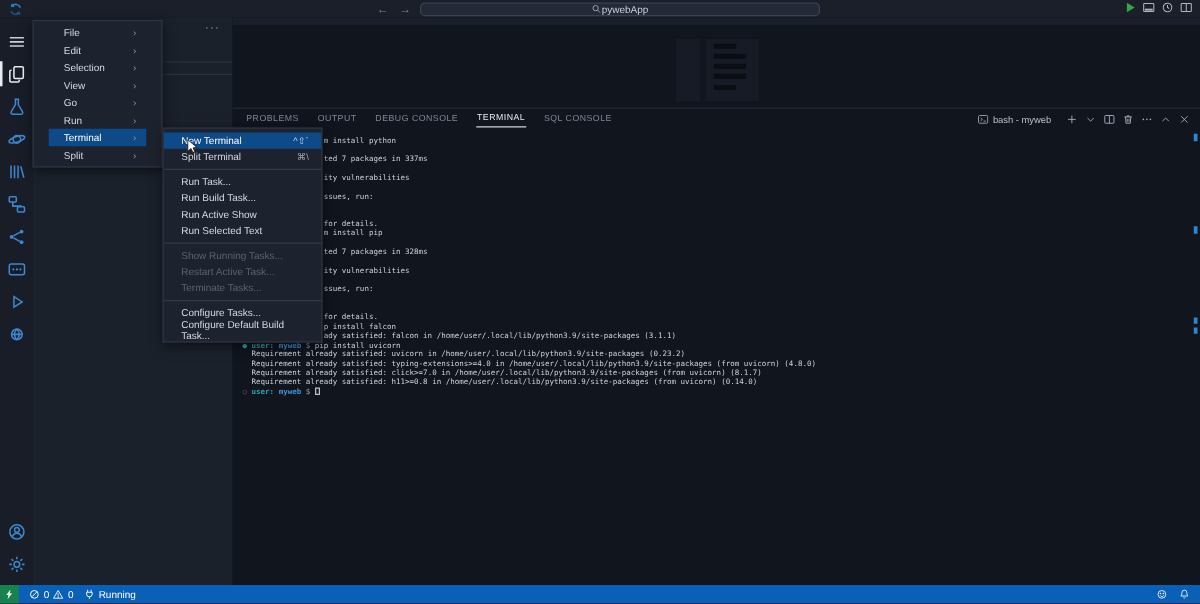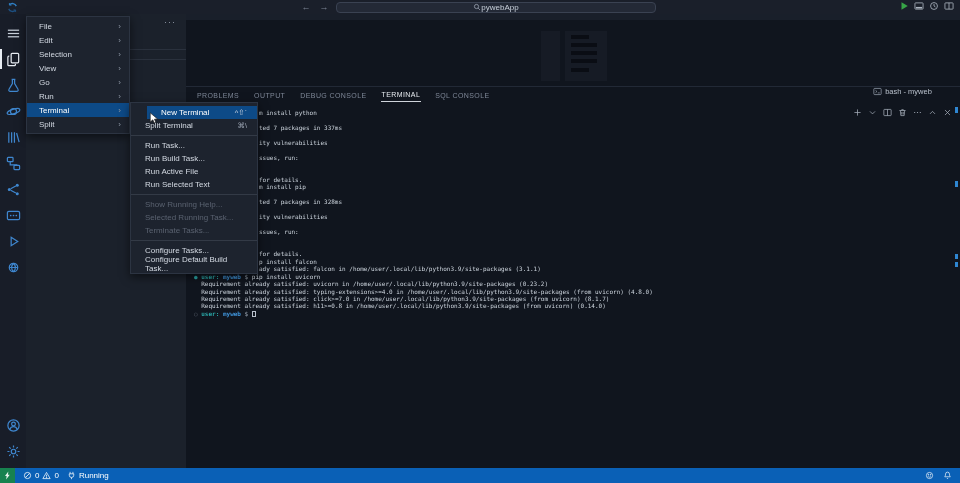--- a/index.html
+++ b/index.html
@@ -38,42 +38,42 @@
   .editor-strip { position:absolute; left:0; top:0; width:774px; height:6px; background:#191f2a; }
   .editor { position:absolute; left:0; top:6px; width:774px; height:66px; }
   .wm-box { position:absolute; background:#161b25; }
   .wm-bar { position:absolute; background:#0a0d14; height:4px; }
 
   
   .panel { position:absolute; left:0; top:72px; width:774px; height:382px; border-top:1px solid #222936; }
   .panel-header { position:relative; height:16px; display:flex; align-items:center; padding-left:10px; }
   .ptab { font-size:7px; letter-spacing:.4px; color:#7e8797; margin-right:13px; padding:3px 1px; }
   .ptab.active { color:#e7ebf0; border-bottom:1px solid #cfd4db; }
-  .panel-right { position:absolute; right:8px; top:0; height:16px; display:flex; align-items:center; gap:12px; color:#a7afbc;flex-direction:column; }
+  .panel-right { position:absolute; right:8px; top:0; height:16px; display:flex; align-items:center; gap:12px; color:#a7afbc; }
   .term-label { display:flex; align-items:center; gap:3px; font-size:7.5px; color:#b9c1cc; }
   .term-label .icon { width:9px; height:9px; color:#9aa3b1; }
   .term-lines { position:absolute; left:8px; top:22px; right:12px; }
   .tl { font:6px/7.45px "DejaVu Sans Mono", monospace; white-space:pre; color:#ccd4dd; height:7.45px; }
   .tl.frag { padding-left:65px; }
   .tl .u { color:#2aa8a8; font-weight:bold; }
   .tl .h { color:#3f93d8; font-weight:bold; }
   .tl .d { color:#96a0ad; }
   .tl .bull { color:#2aa8a8; }
   .tl .bull.off { color:#59616e; }
   .cursor { display:inline-block; width:4px; height:6px; border:1px solid #b9c1cc; vertical-align:-1px; }
   .scroll-mark { position:absolute; right:2px; width:3px; background:#2f86d1; }
 
   
-  .menu { position:absolute; left:26px; top:16px; width:104px; background:#1d232e; border:1px solid #2c3442; box-shadow:0 3px 9px rgba(0,0,0,.55); padding:2px 0; z-index:10; }
+  .menu { position:absolute; left:26px; top:16px; width:104px; background:#1d232e; border:1px solid #2c3442; box-shadow:0 3px 9px rgba(0,0,0,.55); padding:2px 12px; z-index:10; }
   .menu-item { height:14px; display:flex; align-items:center; padding:0 8px 0 12px; font-size:8px; color:#d4dae3; }
   .menu-item .chev { margin-left:auto; color:#8d96a4; font-size:8px; }
   .menu-item.sel { background:#0d4a87; color:#fff; }
   .submenu { position:absolute; left:130px; top:102px; width:128px; background:#1d232e; border:1px solid #2c3442; box-shadow:0 3px 9px rgba(0,0,0,.55); padding:3px 0; z-index:11; }
   .sub-item { height:13px; display:flex; align-items:center; padding:0 10px 0 14px; font-size:8px; color:#d4dae3; }
-  .sub-item.sel { background:#0d4a87; color:#fff;margin-left:16px; }
+  .sub-item.sel { background:#0d4a87; color:#fff; }
   .sub-item.disabled { color:#5a6270; }
   .sub-item .sc { margin-left:auto; color:#9aa3b1; font-size:7.5px; }
   .sub-item.sel .sc { color:#cdd6e2; }
   .sub-sep { border-top:1px solid #333a46; margin:3px 0; }
 
   
   .statusbar { position:absolute; left:0; top:468px; width:960px; height:15px; background:#0a60b6; display:flex; align-items:center; color:#fff; font-size:8px; }
   .remote { width:15px; height:15px; background:#17824f; display:flex; align-items:center; justify-content:center; }
   .remote .icon { width:9px; height:9px; color:#e8f2ec; }
   .sb-item { display:flex; align-items:center; gap:3px; margin-left:8px; }
@@ -383,31 +383,31 @@
         <span class="sc">⌘\</span>
       </div>
       <div class="sub-sep"></div>
       <div class="sub-item">
         <span>Run Task...</span>
       </div>
       <div class="sub-item">
         <span>Run Build Task...</span>
       </div>
       <div class="sub-item">
-        <span>Run Active File</span>
+        <span>Run Active Show</span>
       </div>
       <div class="sub-item">
         <span>Run Selected Text</span>
       </div>
       <div class="sub-sep"></div>
       <div class="sub-item disabled">
-        <span>Show Running Help...</span>
+        <span>Show Running Tasks...</span>
       </div>
       <div class="sub-item disabled">
-        <span>Selected Running Task...</span>
+        <span>Restart Active Task...</span>
       </div>
       <div class="sub-item disabled">
         <span>Terminate Tasks...</span>
       </div>
       <div class="sub-sep"></div>
       <div class="sub-item">
         <span>Configure Tasks...</span>
       </div>
       <div class="sub-item">
         <span>Configure Default Build Task...</span>

